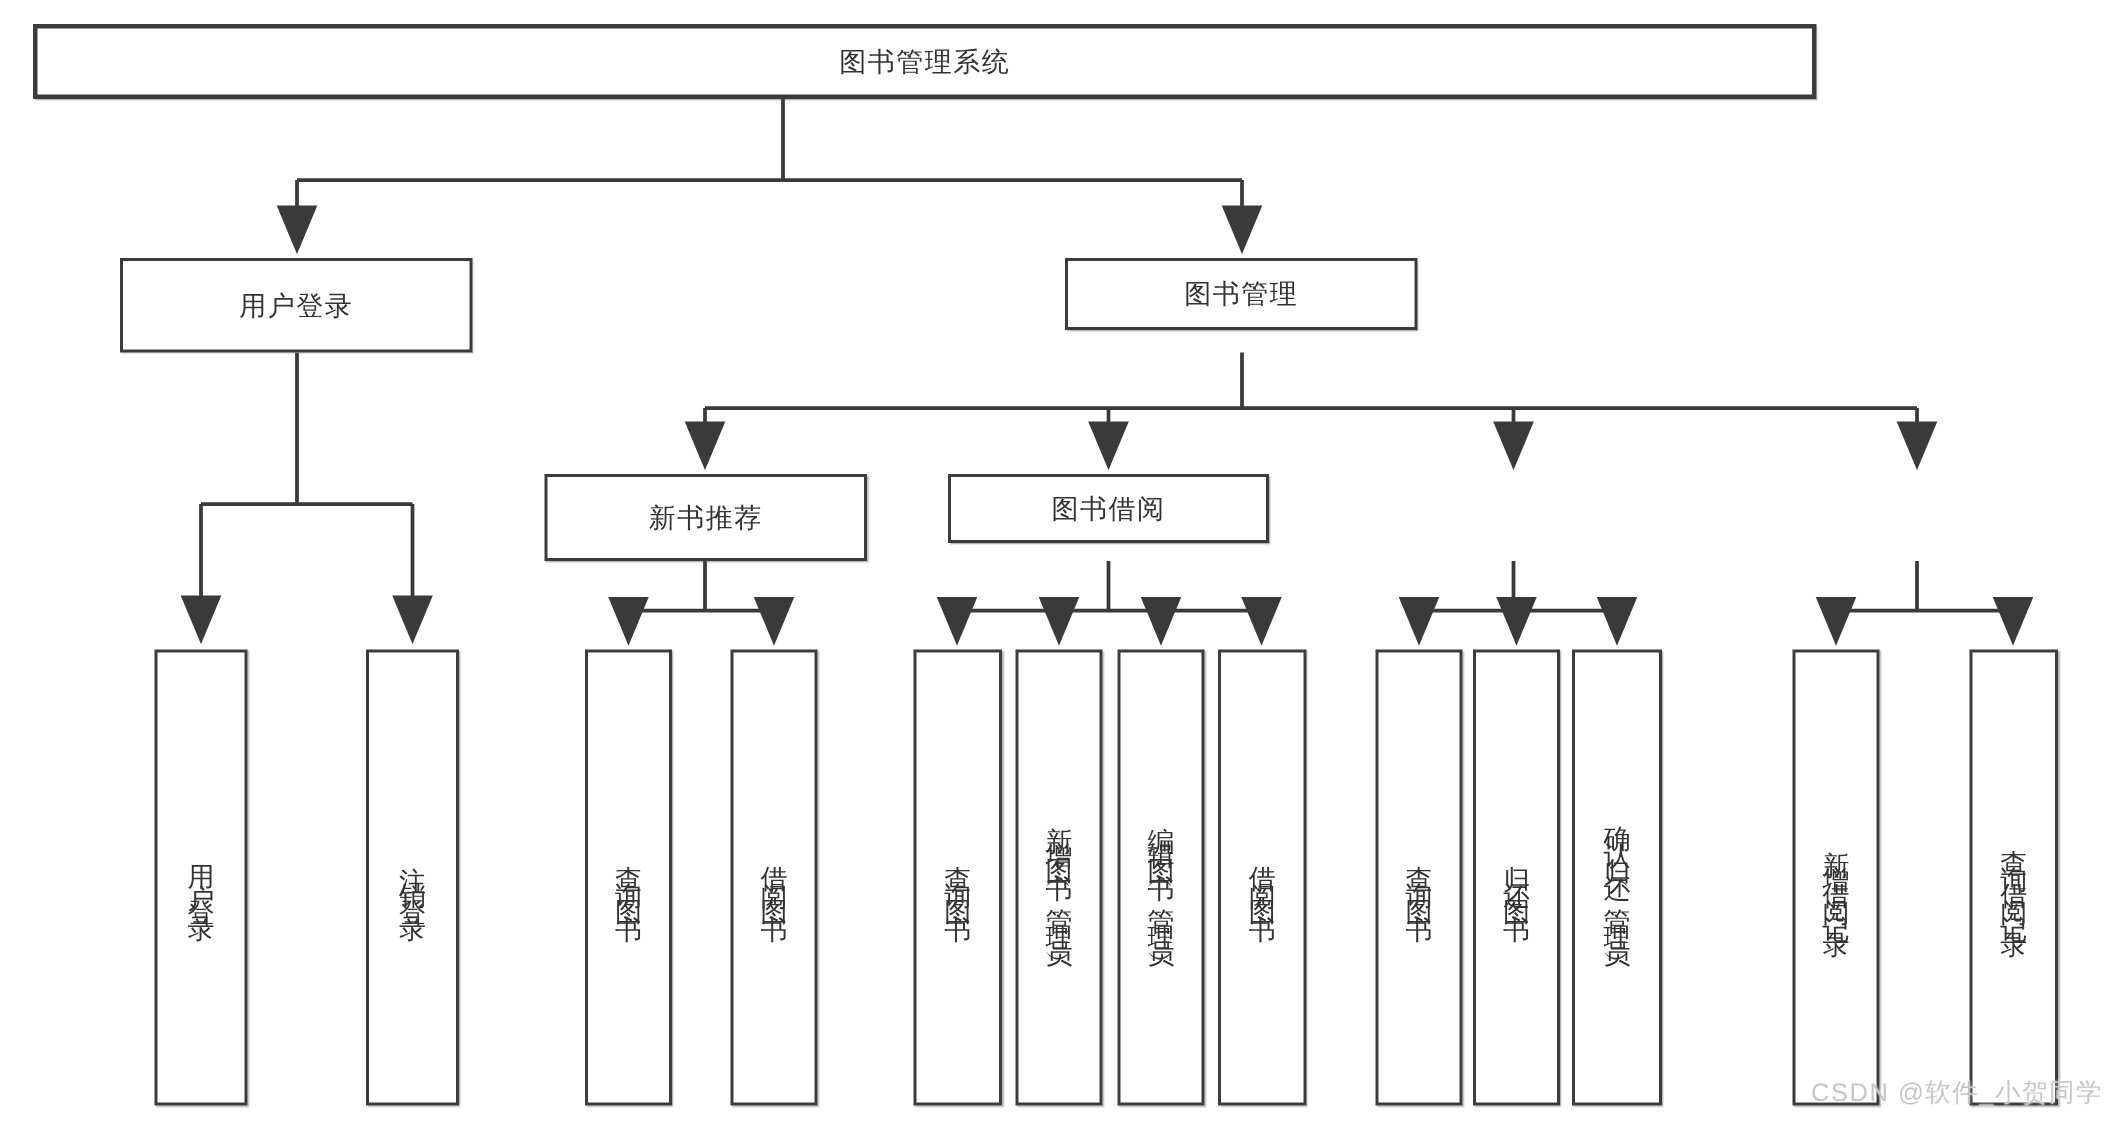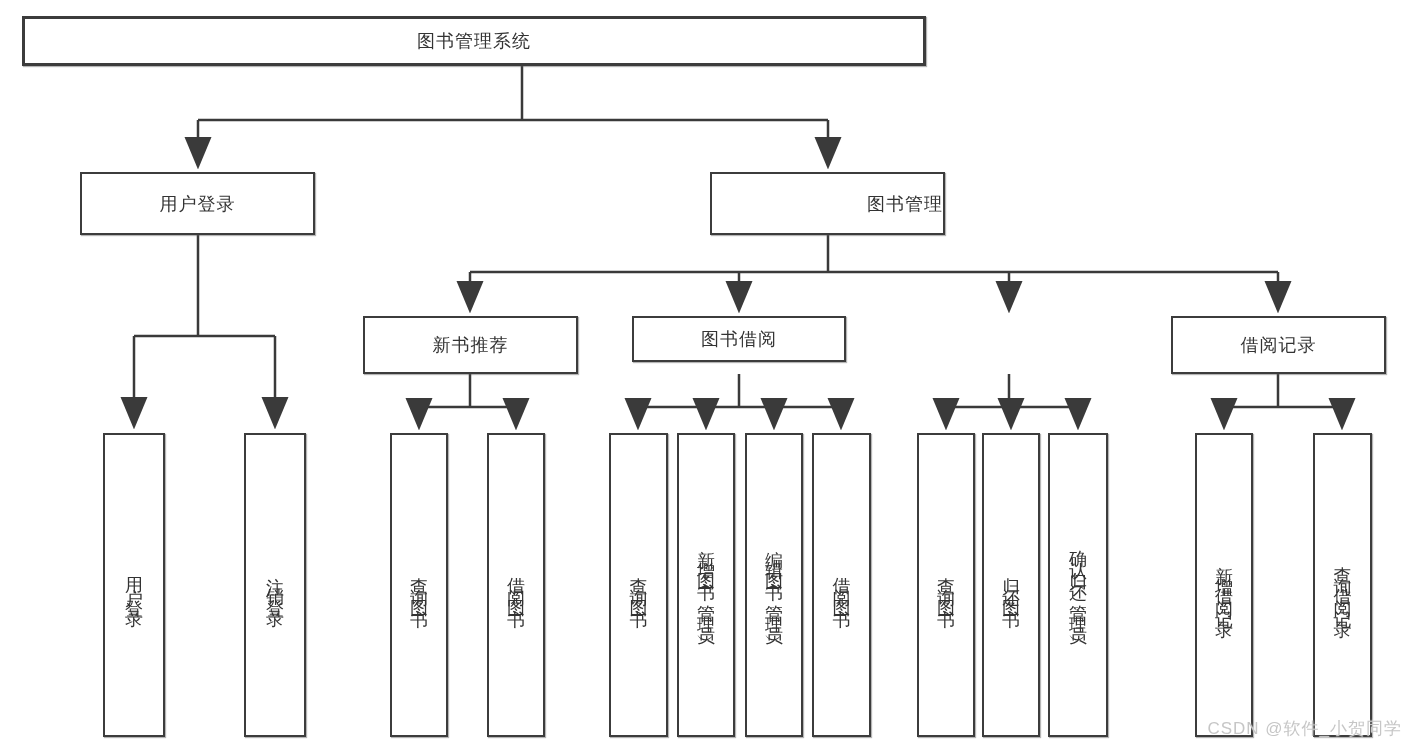--- a/index.html
+++ b/index.html
@@ -69,39 +69,36 @@
       <line x1="946" y1="407" x2="946" y2="425" marker-end="url(#arrow)"></line>
       <line x1="1011" y1="407" x2="1011" y2="425" marker-end="url(#arrow)"></line>
       <line x1="1078" y1="407" x2="1078" y2="425" marker-end="url(#arrow)"></line>
 
       <path d="M1278,374 V407 M1224,407 H1342"></path>
       <line x1="1224" y1="407" x2="1224" y2="425" marker-end="url(#arrow)"></line>
       <line x1="1342" y1="407" x2="1342" y2="425" marker-end="url(#arrow)"></line>
     </g>
   </svg>
 
-  <div class="box root" style="left:22px; top:16px; width:904px; height:50px;">
+  <div class="box root" style="left:22px; top:16px; width:1189px; height:50px;">
     <span class="h-label">图书管理系统</span>
   </div>
 
   <div class="box" style="left:80px; top:172px; width:235px; height:63px;">
     <span class="h-label">用户登录</span>
   </div>
-  <div class="box" style="left:710px; top:172px; width:235px; height:63px;justify-content:flex-end;">
+  <div class="box" style="left:710px; top:172px; width:235px; height:48px;">
     <span class="h-label">图书管理</span>
   </div>
 
   <div class="box" style="left:363px; top:316px; width:215px; height:58px;">
     <span class="h-label">新书推荐</span>
   </div>
   <div class="box" style="left:632px; top:316px; width:214px; height:46px;">
     <span class="h-label">图书借阅</span>
-  </div>
-  <div class="box" style="left:1171px; top:316px; width:215px; height:58px;">
-    <span class="h-label">借阅记录</span>
   </div>
 
   <div class="box v-box" style="left:103px; top:433px; width:62px; height:304px;">
     <span class="v-label">用户登录</span>
   </div>
   <div class="box v-box" style="left:244px; top:433px; width:62px; height:304px;">
     <span class="v-label">注销登录</span>
   </div>
 
   <div class="box v-box" style="left:390px; top:433px; width:58px; height:304px;">

